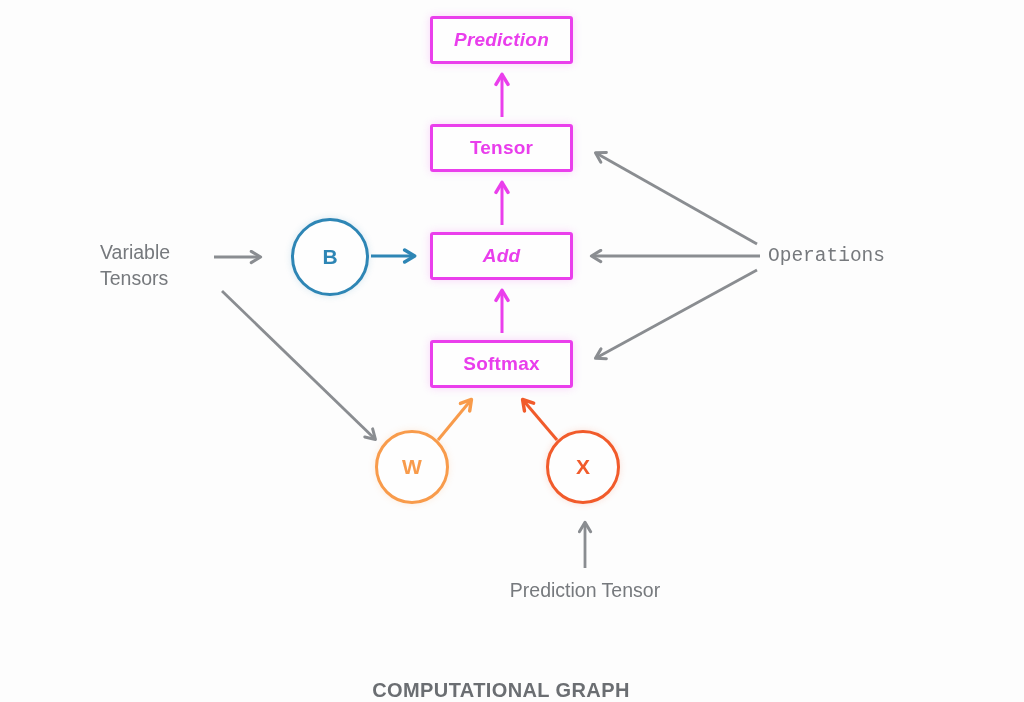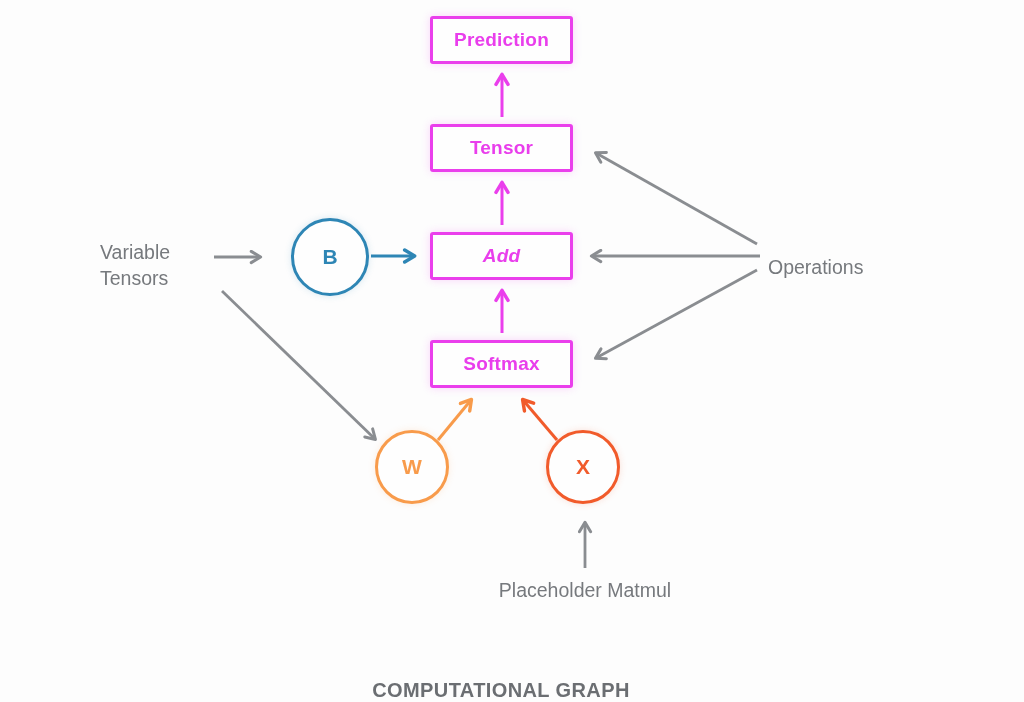--- a/index.html
+++ b/index.html
@@ -11,37 +11,37 @@
   }
   .arrow-layer{position:absolute;left:0;top:0;width:1024px;height:702px;}
   .node-box{
     position:absolute;width:143px;height:48px;
     border:3px solid #ea3fec;border-radius:3px;background:#fefefe;
     display:flex;align-items:center;justify-content:center;
     color:#e93eec;font-size:19px;font-weight:600;letter-spacing:.2px;
     box-shadow:0 0 9px rgba(234,63,236,.22);
     box-sizing:border-box;
   }
-  .box-prediction{left:430px;top:16px;}
+  .box-prediction{left:430px;top:16px;font-style:italic;}
   .box-softmax{left:430px;top:124px;}
   .box-add{left:430px;top:232px;font-style:italic;}
   .box-matmul{left:430px;top:340px;}
   .tensor-circle{
     position:absolute;border-radius:50%;background:#fefefe;
     display:flex;align-items:center;justify-content:center;
     font-size:21px;font-weight:600;box-sizing:border-box;
   }
   .circle-b{left:291px;top:218px;width:78px;height:78px;border:3px solid #2e86b5;color:#2e86b5;box-shadow:0 0 7px rgba(46,134,181,.18);}
   .circle-w{left:375px;top:430px;width:74px;height:74px;border:3px solid #f89b4b;color:#f89b4b;box-shadow:0 0 7px rgba(248,155,75,.18);}
   .circle-x{left:546px;top:430px;width:74px;height:74px;border:3px solid #f15b2b;color:#f15b2b;box-shadow:0 0 7px rgba(241,91,43,.18);}
   .gray-label{
     position:absolute;color:#76797d;font-size:19.5px;line-height:26px;
   }
   .label-variable{left:100px;top:239px;width:122px;}
-  .label-operations{left:768px;top:254px;width:140px;}
+  .label-operations{left:768px;top:243px;width:140px;font-family:Liberation Mono, monospace;}
   .label-placeholder{left:489px;top:577px;width:192px;text-align:center;}
   .diagram-title{
     position:absolute;left:300px;top:663px;width:402px;text-align:center;
     color:#6b6e72;font-size:20px;font-weight:700;letter-spacing:.4px;margin-top:16px;
   }
 </style>
 </head>
 <body>
 
 <div class="canvas">
@@ -102,17 +102,17 @@
   </div>
   <div class="tensor-circle circle-x">
     <span>X</span>
   </div>
 
   <div class="gray-label label-variable">
     <div>Variable</div>
     <div>Tensors</div>
   </div>
   <div class="gray-label label-operations">Operations</div>
-  <div class="gray-label label-placeholder">Placeholder Matmul</div>
+  <div class="gray-label label-placeholder">Prediction Tensor</div>
 
   <div class="diagram-title">COMPUTATIONAL GRAPH</div>
 
 </div>
 
 </body></html>

